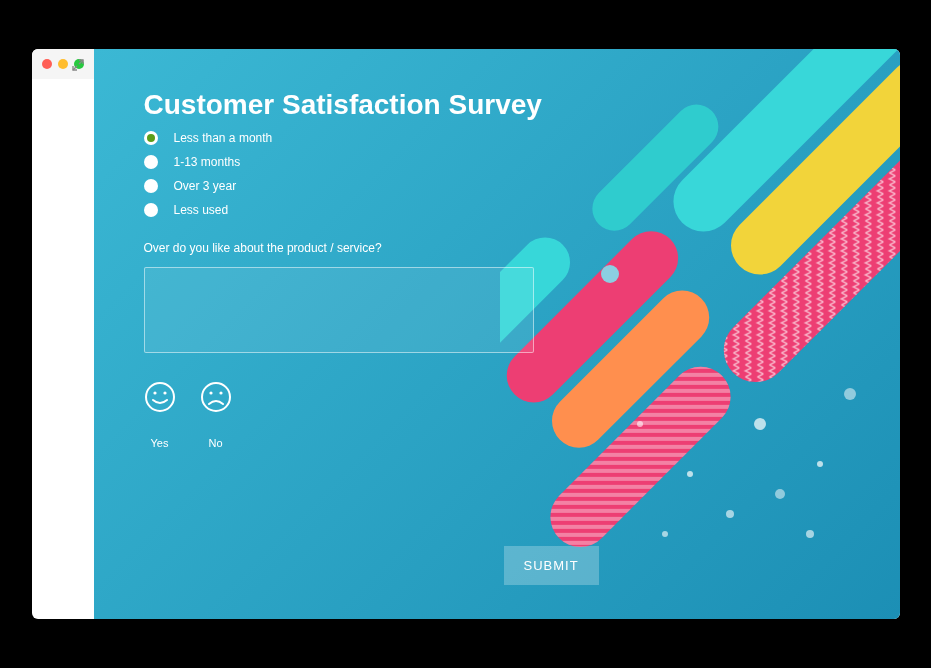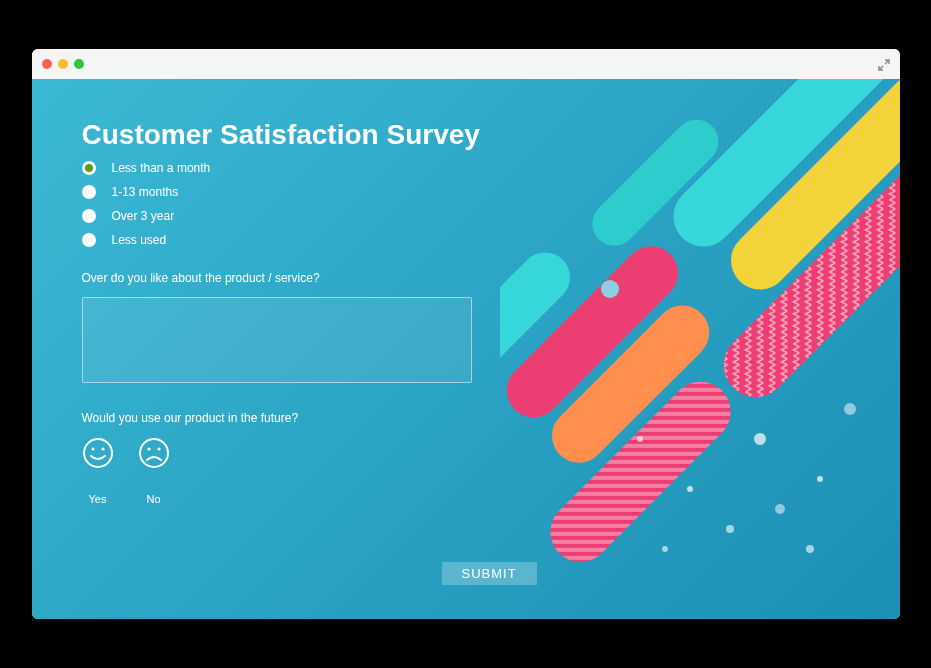--- a/index.html
+++ b/index.html
@@ -12,21 +12,21 @@
       align-items: center;
       justify-content: center;
     }
     .window {
       width: 868px;
       height: 570px;
       background: #fff;
       border-radius: 6px;
       overflow: hidden;
       display: flex;
-      flex-direction: column;
+      flex-direction: row;
       position: relative;
       justify-content: space-between;
     }
     .titlebar {
       height: 30px;
       background: #f5f5f5;
       display: flex;
       align-items: center;
       padding: 0 10px;
       position: relative;
@@ -138,21 +138,21 @@
       gap: 24px;
       cursor: pointer;
     }
     .smiley-label {
       font-size: 11px;
     }
     .submit-btn {
       position: absolute;
       left: 410px;
       bottom: 34px;
-      padding: 4px 20px;
+      padding: 12px 20px;
       background: rgba(255,255,255,0.25);
       border: none;
       color: #fff;
       font-size: 13px;
       letter-spacing: 1px;
       cursor: pointer;
       font-family: inherit;
     }
   </style>
 </head>
@@ -229,21 +229,20 @@
         </div>
         <div class="radio-item">
           <div class="radio-circle"></div>
           <span class="radio-label">Less used</span>
         </div>
       </div>
 
       <div class="question">Over do you like about the product / service?</div>
       <textarea class="textarea-field" value="" style=""></textarea>
 
-      <div class="question">Would you use our product in the future?</div>
       <div class="smiley-row">
         <div class="smiley-item">
           <svg width="32" height="32" viewBox="0 0 32 32">
             <circle cx="16" cy="16" r="14" stroke="#fff" stroke-width="2" fill="none"></circle>
             <circle cx="11" cy="12" r="1.6" fill="#fff"></circle>
             <circle cx="21" cy="12" r="1.6" fill="#fff"></circle>
             <path d="M9 19 Q16 25 23 19" stroke="#fff" stroke-width="2" fill="none" stroke-linecap="round"></path>
           </svg>
           <span class="smiley-label">Yes</span>
         </div>

